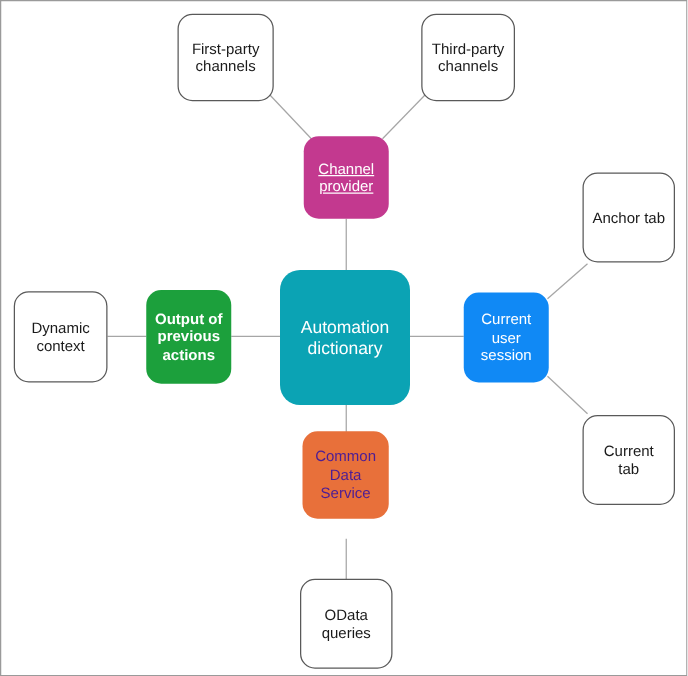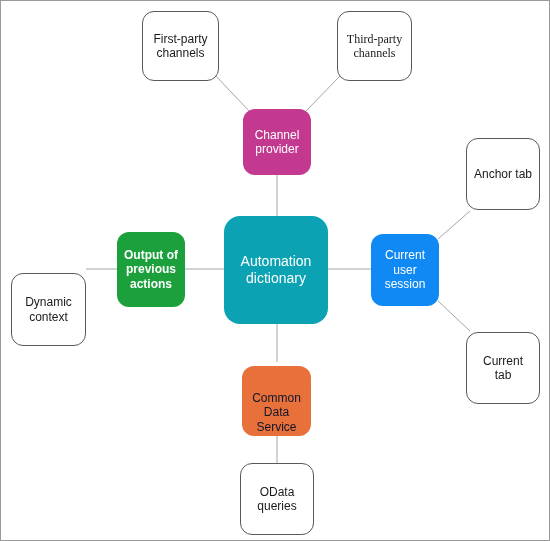--- a/index.html
+++ b/index.html
@@ -72,32 +72,32 @@
       <line x1="437" y1="238" x2="469" y2="210" stroke="#a6a6a6" stroke-width="1"></line>
       <line x1="437" y1="300" x2="469" y2="330" stroke="#a6a6a6" stroke-width="1"></line>
       <line x1="276" y1="323" x2="276" y2="361" stroke="#a6a6a6" stroke-width="1"></line>
       <line x1="276" y1="430" x2="276" y2="463" stroke="#a6a6a6" stroke-width="1"></line>
     </svg>
   <div id="node-layer">
       <div class="node plain" style="left: 141px; top: 10px; width: 77px; height: 70px; font-size: 12px; background: rgb(255, 255, 255); color: rgb(26, 26, 26); border-color: rgb(89, 89, 89);">
         <span class="node-label">First-party
 channels</span>
       </div>
-      <div class="node plain" style="left: 336px; top: 10px; width: 75px; height: 70px; font-size: 12px; background: rgb(255, 255, 255); color: rgb(26, 26, 26); border-color: rgb(89, 89, 89); font-family: Liberation Serif, serif;">
+      <div class="node plain" style="left: 336px; top: 10px; width: 75px; height: 70px; font-size: 12px; background: rgb(255, 255, 255); color: rgb(26, 26, 26); border-color: rgb(89, 89, 89);">
         <span class="node-label">Third-party
 channels</span>
       </div>
-      <div class="node filled" style="left: 242px; top: 108px; width: 68px; height: 66px; font-size: 12px; background: rgb(195, 57, 143); color: rgb(255, 255, 255);">
+      <div class="node filled" style="left: 242px; top: 108px; width: 68px; height: 66px; font-size: 12px; background: rgb(195, 57, 143); color: rgb(255, 255, 255); text-decoration: underline;">
         <span class="node-label">Channel
 provider</span>
       </div>
       <div class="node plain" style="left: 465px; top: 137px; width: 74px; height: 72px; font-size: 12px; background: rgb(255, 255, 255); color: rgb(26, 26, 26); border-color: rgb(89, 89, 89);">
         <span class="node-label">Anchor tab</span>
       </div>
-      <div class="node plain" style="left: 10px; top: 232px; width: 75px; height: 73px; font-size: 12px; background: rgb(255, 255, 255); color: rgb(26, 26, 26); border-color: rgb(89, 89, 89); margin-top: 40px;">
+      <div class="node plain" style="left: 10px; top: 232px; width: 75px; height: 73px; font-size: 12px; background: rgb(255, 255, 255); color: rgb(26, 26, 26); border-color: rgb(89, 89, 89);">
         <span class="node-label">Dynamic
 context</span>
       </div>
       <div class="node filled" style="left: 116px; top: 231px; width: 68px; height: 75px; font-size: 12px; background: rgb(28, 160, 60); color: rgb(255, 255, 255); font-weight: bold;">
         <span class="node-label">Output of
 previous
 actions</span>
       </div>
       <div class="node filled center" style="left: 223px; top: 215px; width: 104px; height: 108px; font-size: 14px; background: rgb(11, 163, 180); color: rgb(255, 255, 255);">
         <span class="node-label">Automation
@@ -105,21 +105,21 @@
       </div>
       <div class="node filled" style="left: 370px; top: 233px; width: 68px; height: 72px; font-size: 12px; background: rgb(16, 137, 245); color: rgb(255, 255, 255);">
         <span class="node-label">Current
 user
 session</span>
       </div>
       <div class="node plain" style="left: 465px; top: 331px; width: 74px; height: 72px; font-size: 12px; background: rgb(255, 255, 255); color: rgb(26, 26, 26); border-color: rgb(89, 89, 89);">
         <span class="node-label">Current
 tab</span>
       </div>
-      <div class="node filled" style="left: 241px; top: 365px; width: 69px; height: 70px; font-size: 12px; background: rgb(232, 112, 58); color: #0f172a; align-items: flex-end;">
+      <div class="node filled" style="left: 241px; top: 344px; width: 69px; height: 70px; font-size: 12px; background: rgb(232, 112, 58); color: #4c1d95;">
         <span class="node-label">Common
 Data
 Service</span>
       </div>
       <div class="node plain" style="left: 239px; top: 462px; width: 74px; height: 72px; font-size: 12px; background: rgb(255, 255, 255); color: rgb(26, 26, 26); border-color: rgb(89, 89, 89);">
         <span class="node-label">OData
 queries</span>
       </div>
     </div>
 </div>

